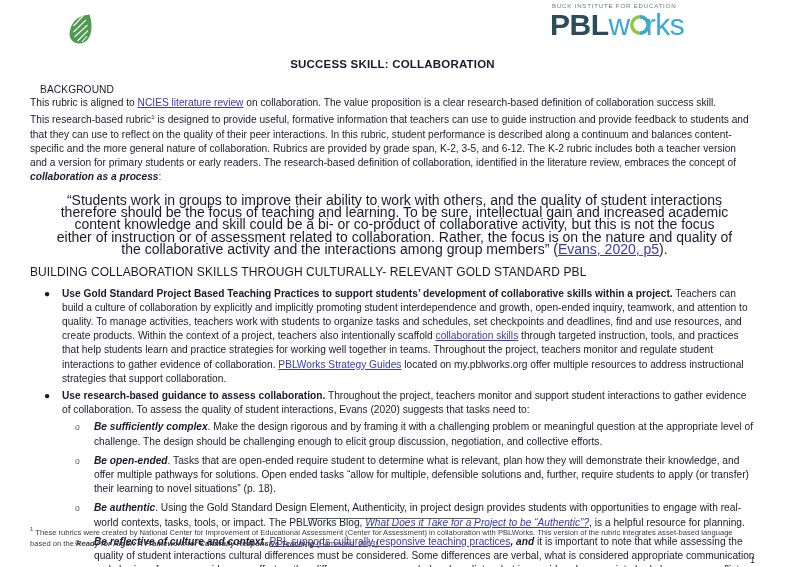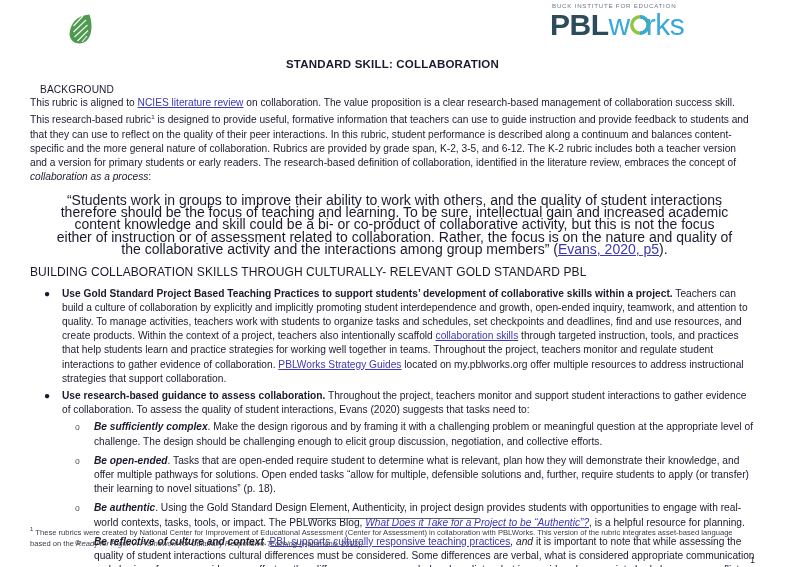--- a/index.html
+++ b/index.html
@@ -140,21 +140,21 @@
   }
   ul.lvl2 > li > .bullet-o {
     position: absolute;
     left: 13px;
     top: 0px;
     font-size: 8.6px;
     line-height: 15px;
     color: #555;
   }
   b, strong { font-weight: bold; }
-  i, em { font-style: italic; }
+  i, em { font-style: italic; font-weight: bold; }
 
   
   .footnote-area {
     position: absolute;
     left: 30px;
     right: 30px;
     bottom: 18px;
   }
   .fn-rule {
     width: 170px;
@@ -216,25 +216,25 @@
           <svg width="22" height="22" viewBox="0 0 22 22" style="position:absolute;left:-1px;top:4px;" aria-hidden="true">
             <circle cx="11" cy="11" r="8.2" fill="none" stroke="#8dc63f" stroke-width="3.4"></circle>
             <path d="M11 2.8 A8.2 8.2 0 0 1 11 19.2" fill="none" stroke="#3aa8d8" stroke-width="3.4"></path>
           </svg>
           <span class="o-ring" style="visibility:hidden;">o</span>
         </span><span class="rks">rks</span>
       </div>
     </div>
   </div>
 
-  <div class="doc-title">STANDARD SKILL: COLLABORATION</div>
+  <div class="doc-title">SUCCESS SKILL: COLLABORATION</div>
 
   <div class="sec-head">BACKGROUND</div>
 
-  <p class="body"><span>This rubric is aligned to </span><a class="link" href="#">NCIES literature review</a><span> on collaboration. The value proposition is a clear research-based management of collaboration success skill.</span></p>
+  <p class="body"><span>This rubric is aligned to </span><a class="link" href="#">NCIES literature review</a><span> on collaboration. The value proposition is a clear research-based definition of collaboration success skill.</span></p>
 
   <p class="body"><span>This research-based rubric</span><sup class="fnref">1</sup><span> is designed to provide useful, formative information that teachers can use to guide instruction and provide feedback to students and that they can use to reflect on the quality of their peer interactions. In this rubric, student performance is described along a continuum and balances content-specific and the more general nature of collaboration. Rubrics are provided by grade span, K-2, 3-5, and 6-12. The K-2 rubric includes both a teacher version and a version for primary students or early readers. The research-based definition of collaboration, identified in the literature review, embraces the concept of </span><i>collaboration as a process</i><span>:</span></p>
 
   <div class="quote"><span>“Students work in groups to improve their ability to work with others, and the quality of student interactions therefore should be the focus of teaching and learning. To be sure, intellectual gain and increased academic content knowledge and skill could be a bi- or co-product of collaborative activity, but this is not the focus either of instruction or of assessment related to collaboration. Rather, the focus is on the nature and quality of the collaborative activity and the interactions among group members” (</span><a class="link" href="#">Evans, 2020, p5</a><span>).</span></div>
 
   <div class="sec-head2">BUILDING COLLABORATION SKILLS THROUGH CULTURALLY- RELEVANT GOLD STANDARD PBL</div>
 
   <ul class="lvl1">
 
     <li>

